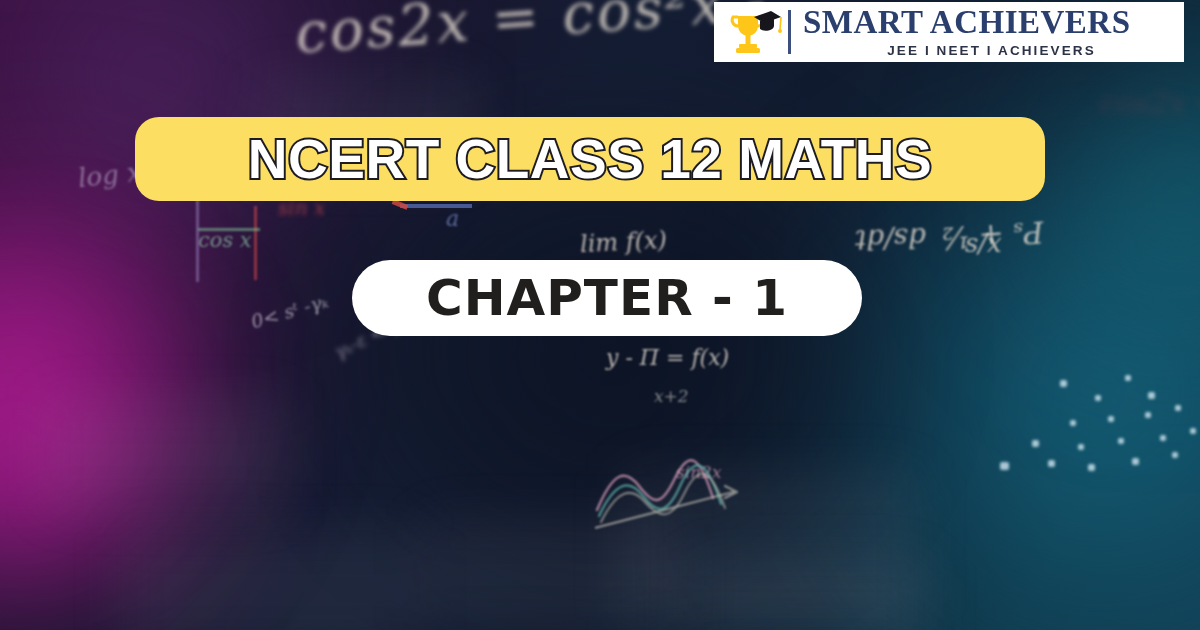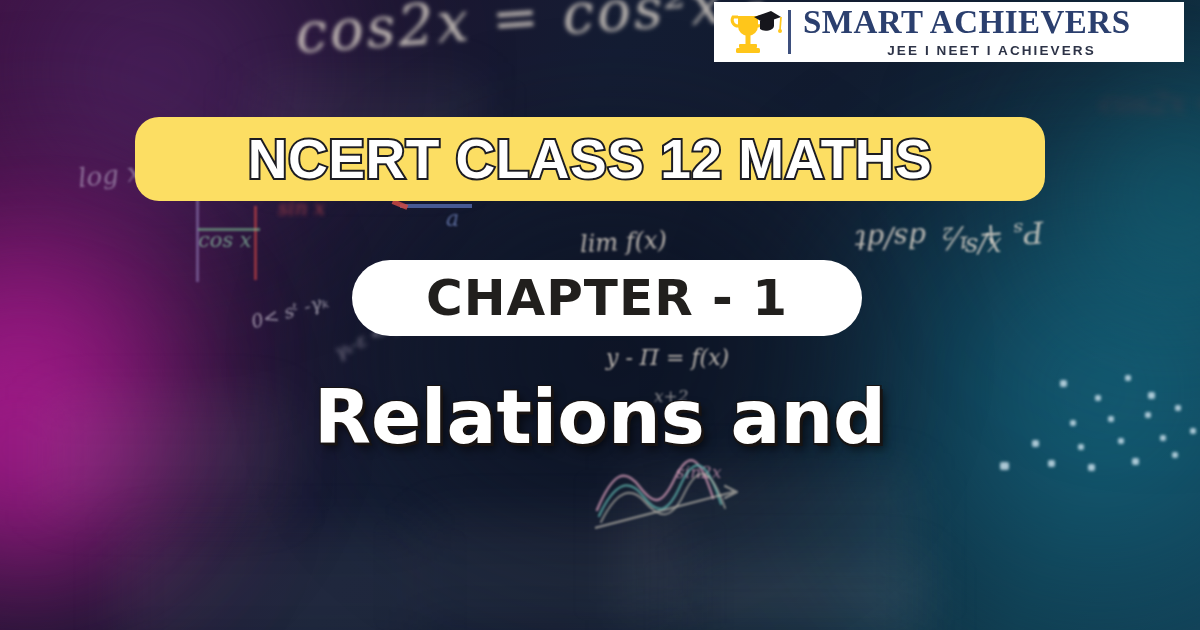--- a/index.html
+++ b/index.html
@@ -335,16 +335,15 @@
 
   <div class="banner-title">
     <span class="txt">NCERT CLASS 12 MATHS</span>
   </div>
 
   <div class="pill-chapter">
     <span class="txt">CHAPTER - 1</span>
   </div>
 
   <div class="subject">
-    <span class="line">Relations and</span>
   </div>
 
 </div>
 
 </body></html>

